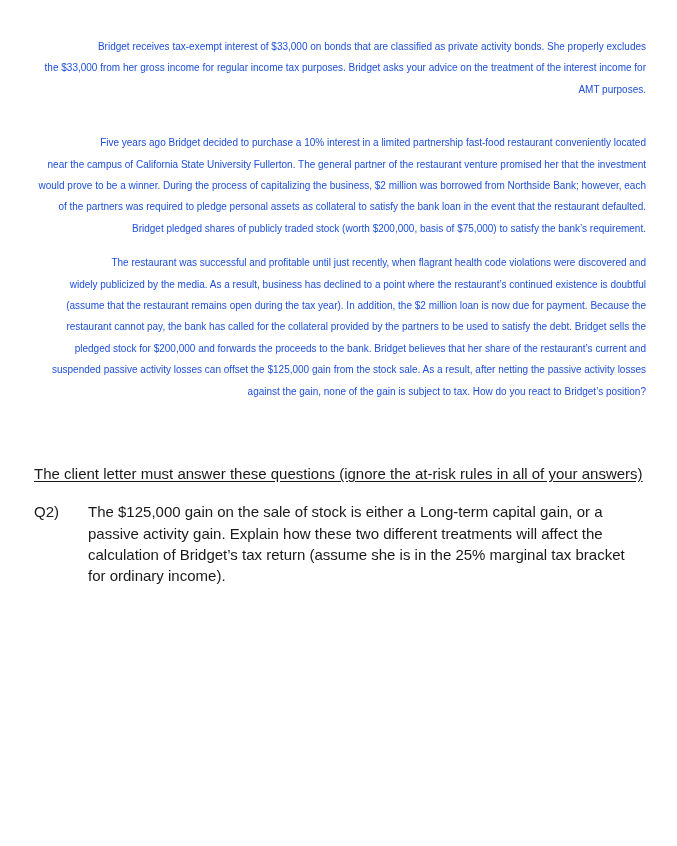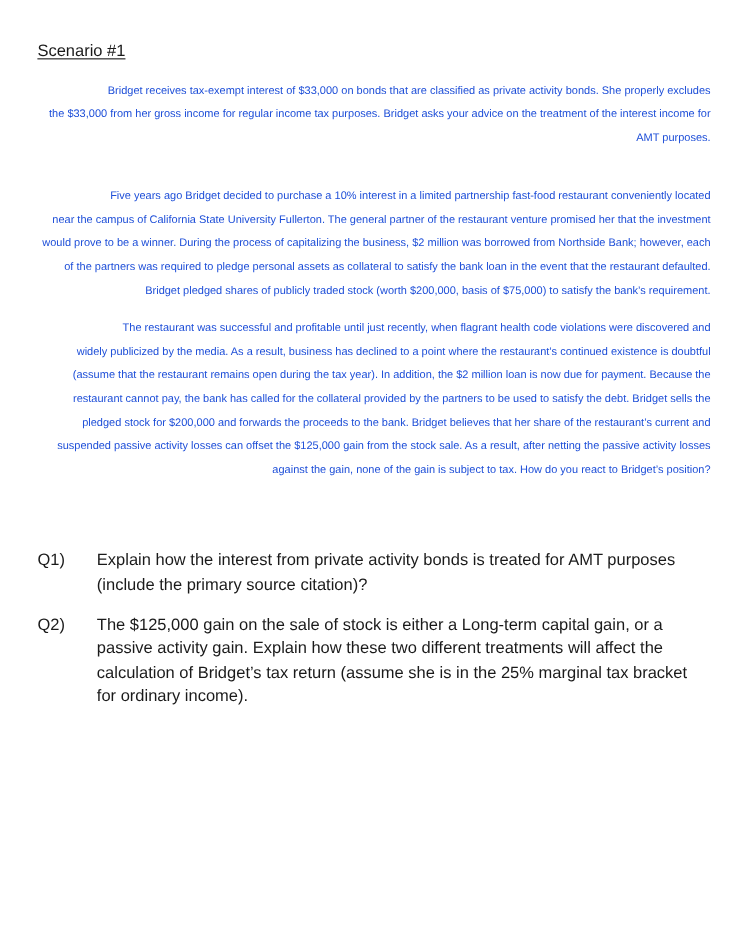--- a/index.html
+++ b/index.html
@@ -87,32 +87,31 @@
   .questions-heading {
     margin-bottom: 17px;
   }
 </style>
 </head>
 <body>
 
 <div class="page">
   <div class="content">
 
-    <p class="heading scenario-heading"><span class="u">Scenario #1</span></p>
 
     <p class="para">Bridget receives tax-exempt interest of $33,000 on bonds that are classified as private activity bonds. She properly excludes the $33,000 from her gross income for regular income tax purposes. Bridget asks your advice on the treatment of the interest income for AMT purposes.</p>
 
     <div class="block-gap"></div>
 
 
     <p class="para">Five years ago Bridget decided to purchase a 10% interest in a limited partnership fast-food restaurant conveniently located near the campus of California State University Fullerton. The general partner of the restaurant venture promised her that the investment would prove to be a winner. During the process of capitalizing the business, $2 million was borrowed from Northside Bank; however, each of the partners was required to pledge personal assets as collateral to satisfy the bank loan in the event that the restaurant defaulted. Bridget pledged shares of publicly traded stock (worth $200,000, basis of $75,000) to satisfy the bank’s requirement.</p>
 
     <p class="para">The restaurant was successful and profitable until just recently, when flagrant health code violations were discovered and widely publicized by the media. As a result, business has declined to a point where the restaurant’s continued existence is doubtful (assume that the restaurant remains open during the tax year). In addition, the $2 million loan is now due for payment. Because the restaurant cannot pay, the bank has called for the collateral provided by the partners to be used to satisfy the debt. Bridget sells the pledged stock for $200,000 and forwards the proceeds to the bank. Bridget believes that her share of the restaurant’s current and suspended passive activity losses can offset the $125,000 gain from the stock sale. As a result, after netting the passive activity losses against the gain, none of the gain is subject to tax. How do you react to Bridget’s position?</p>
 
     <div class="section-gap"></div>
 
+    <p class="heading questions-heading"><span class="u">The client letter must answer these questions (ignore the at-risk rules in all of your answers)</span></p>
 
-    <p class="question"><span class="qlabel">Q1)</span><span>Explain how the interest from private activity bonds is treated for AMT purposes (include the primary source citation)?</span></p>
 
     <p class="question"><span class="qlabel">Q2)</span><span>The $125,000 gain on the sale of stock is either a Long-term capital gain, or a passive activity gain. Explain how these two different treatments will affect the calculation of Bridget’s tax return (assume she is in the 25% marginal tax bracket for ordinary income).</span></p>
 
   </div>
 </div>
 
 </body></html>

